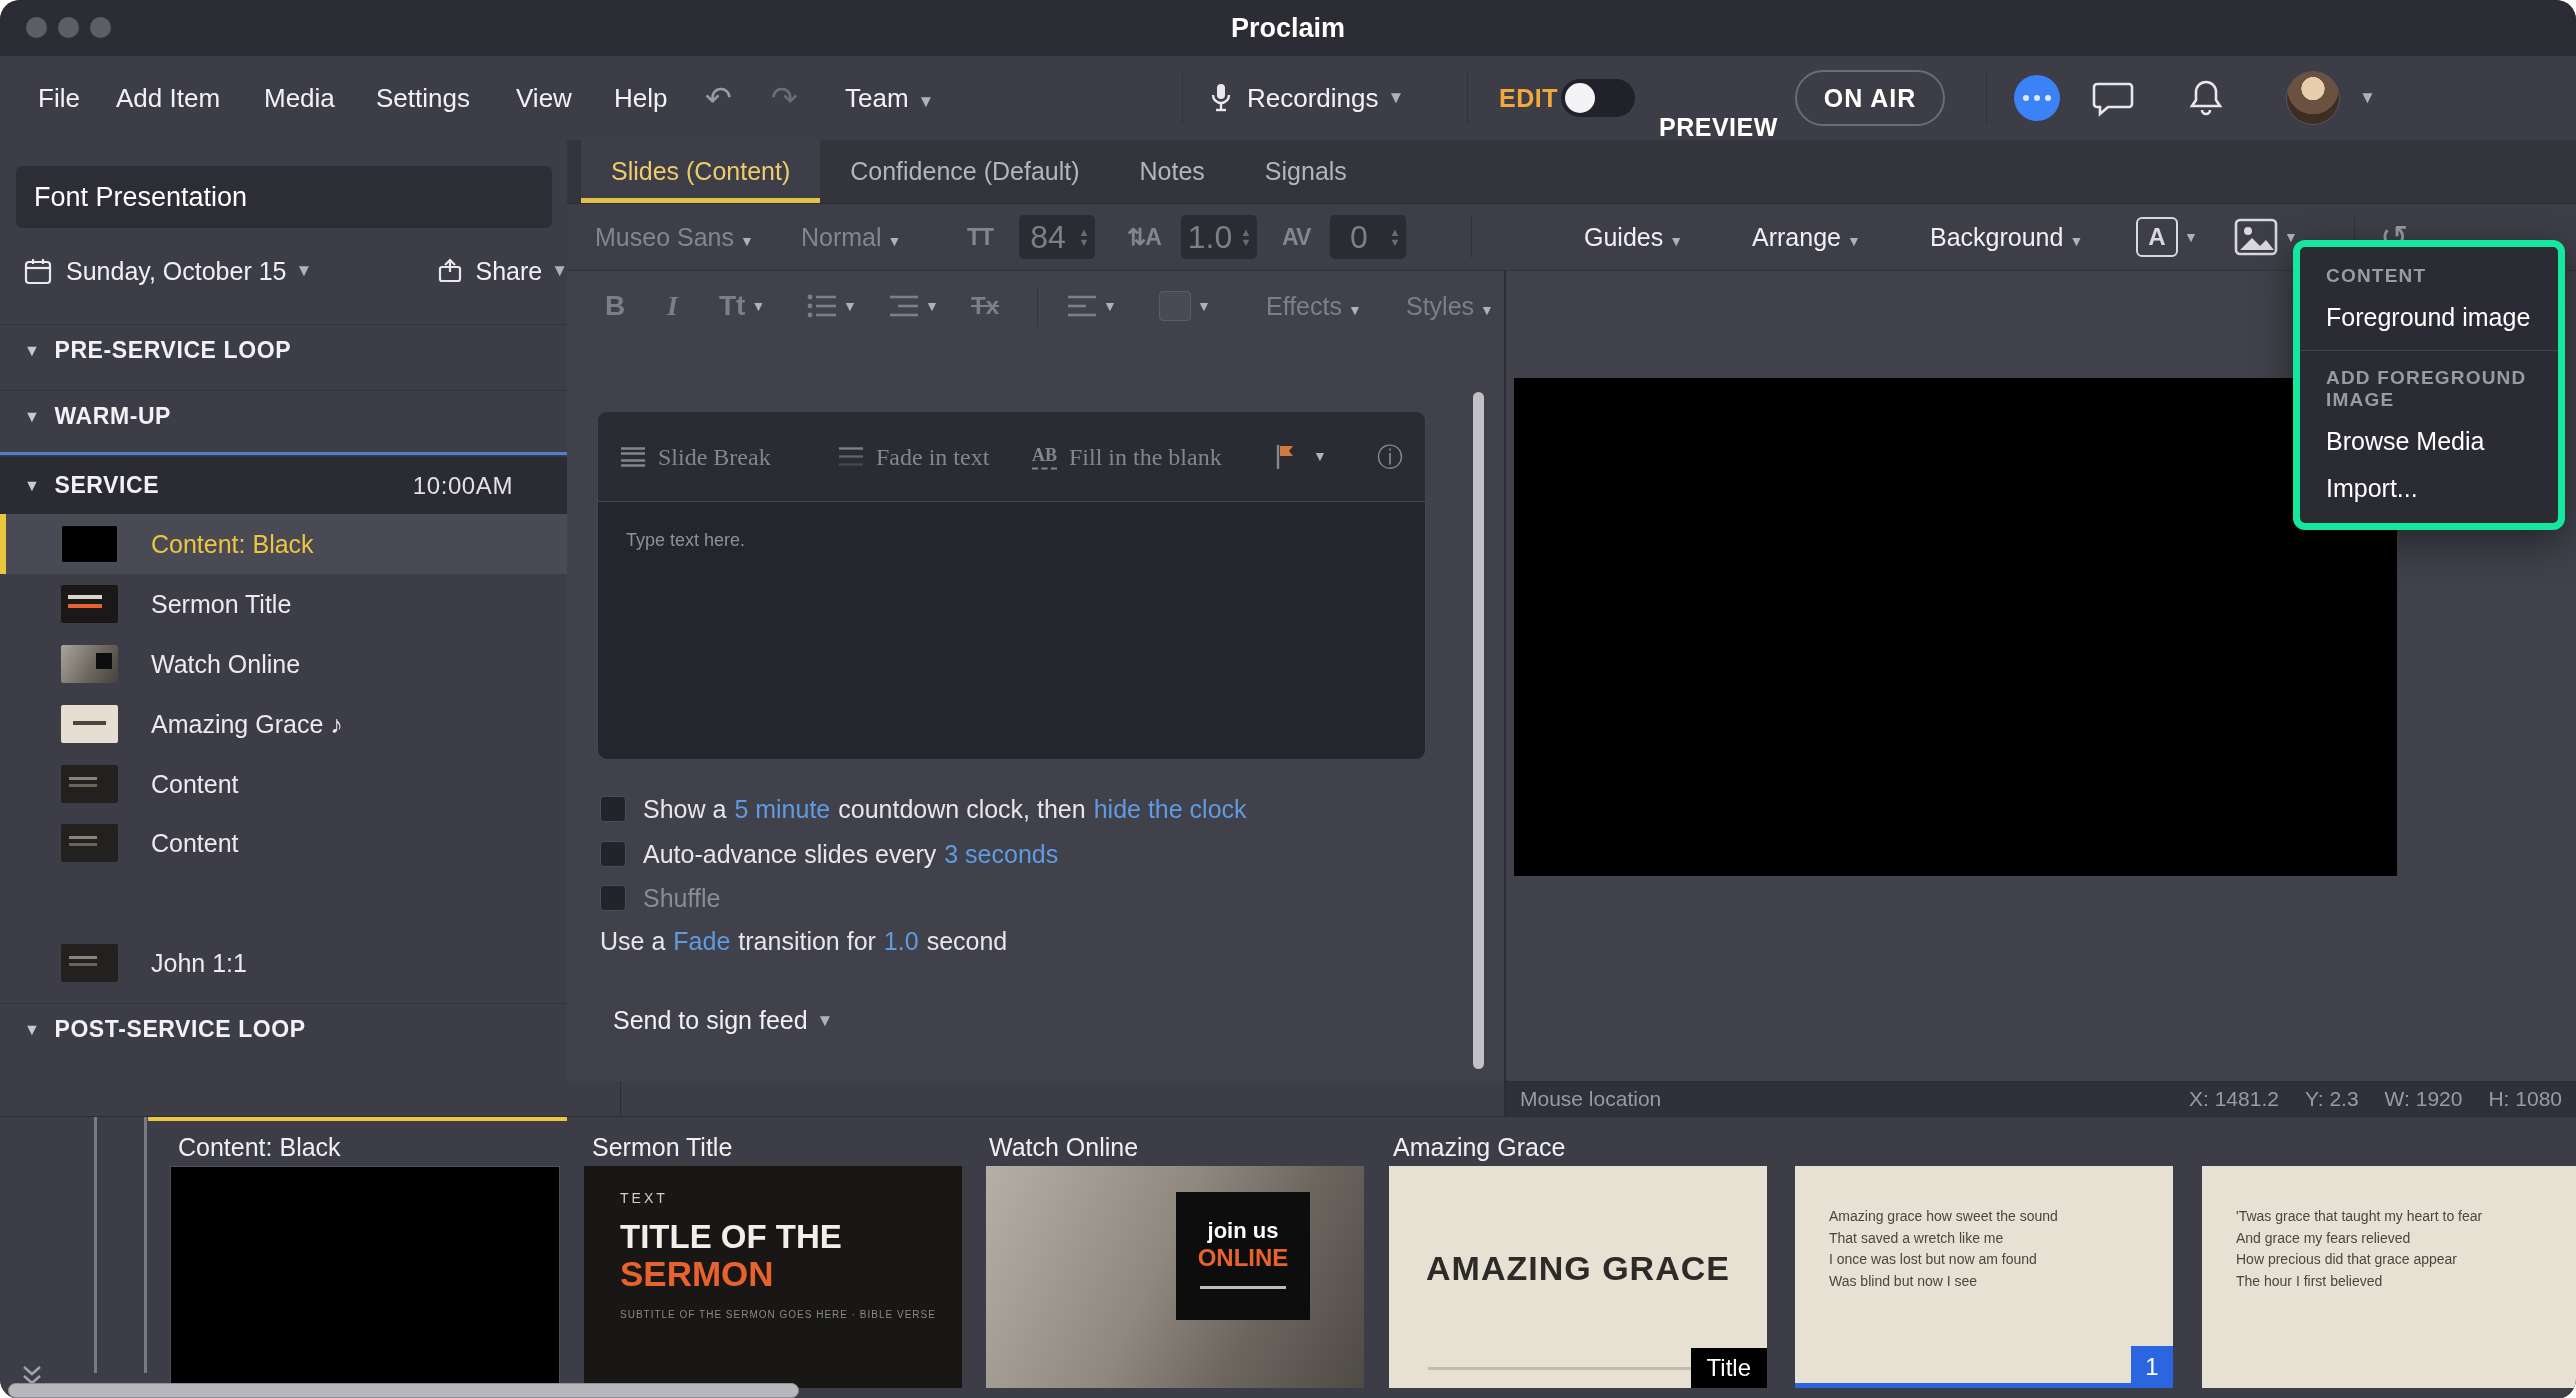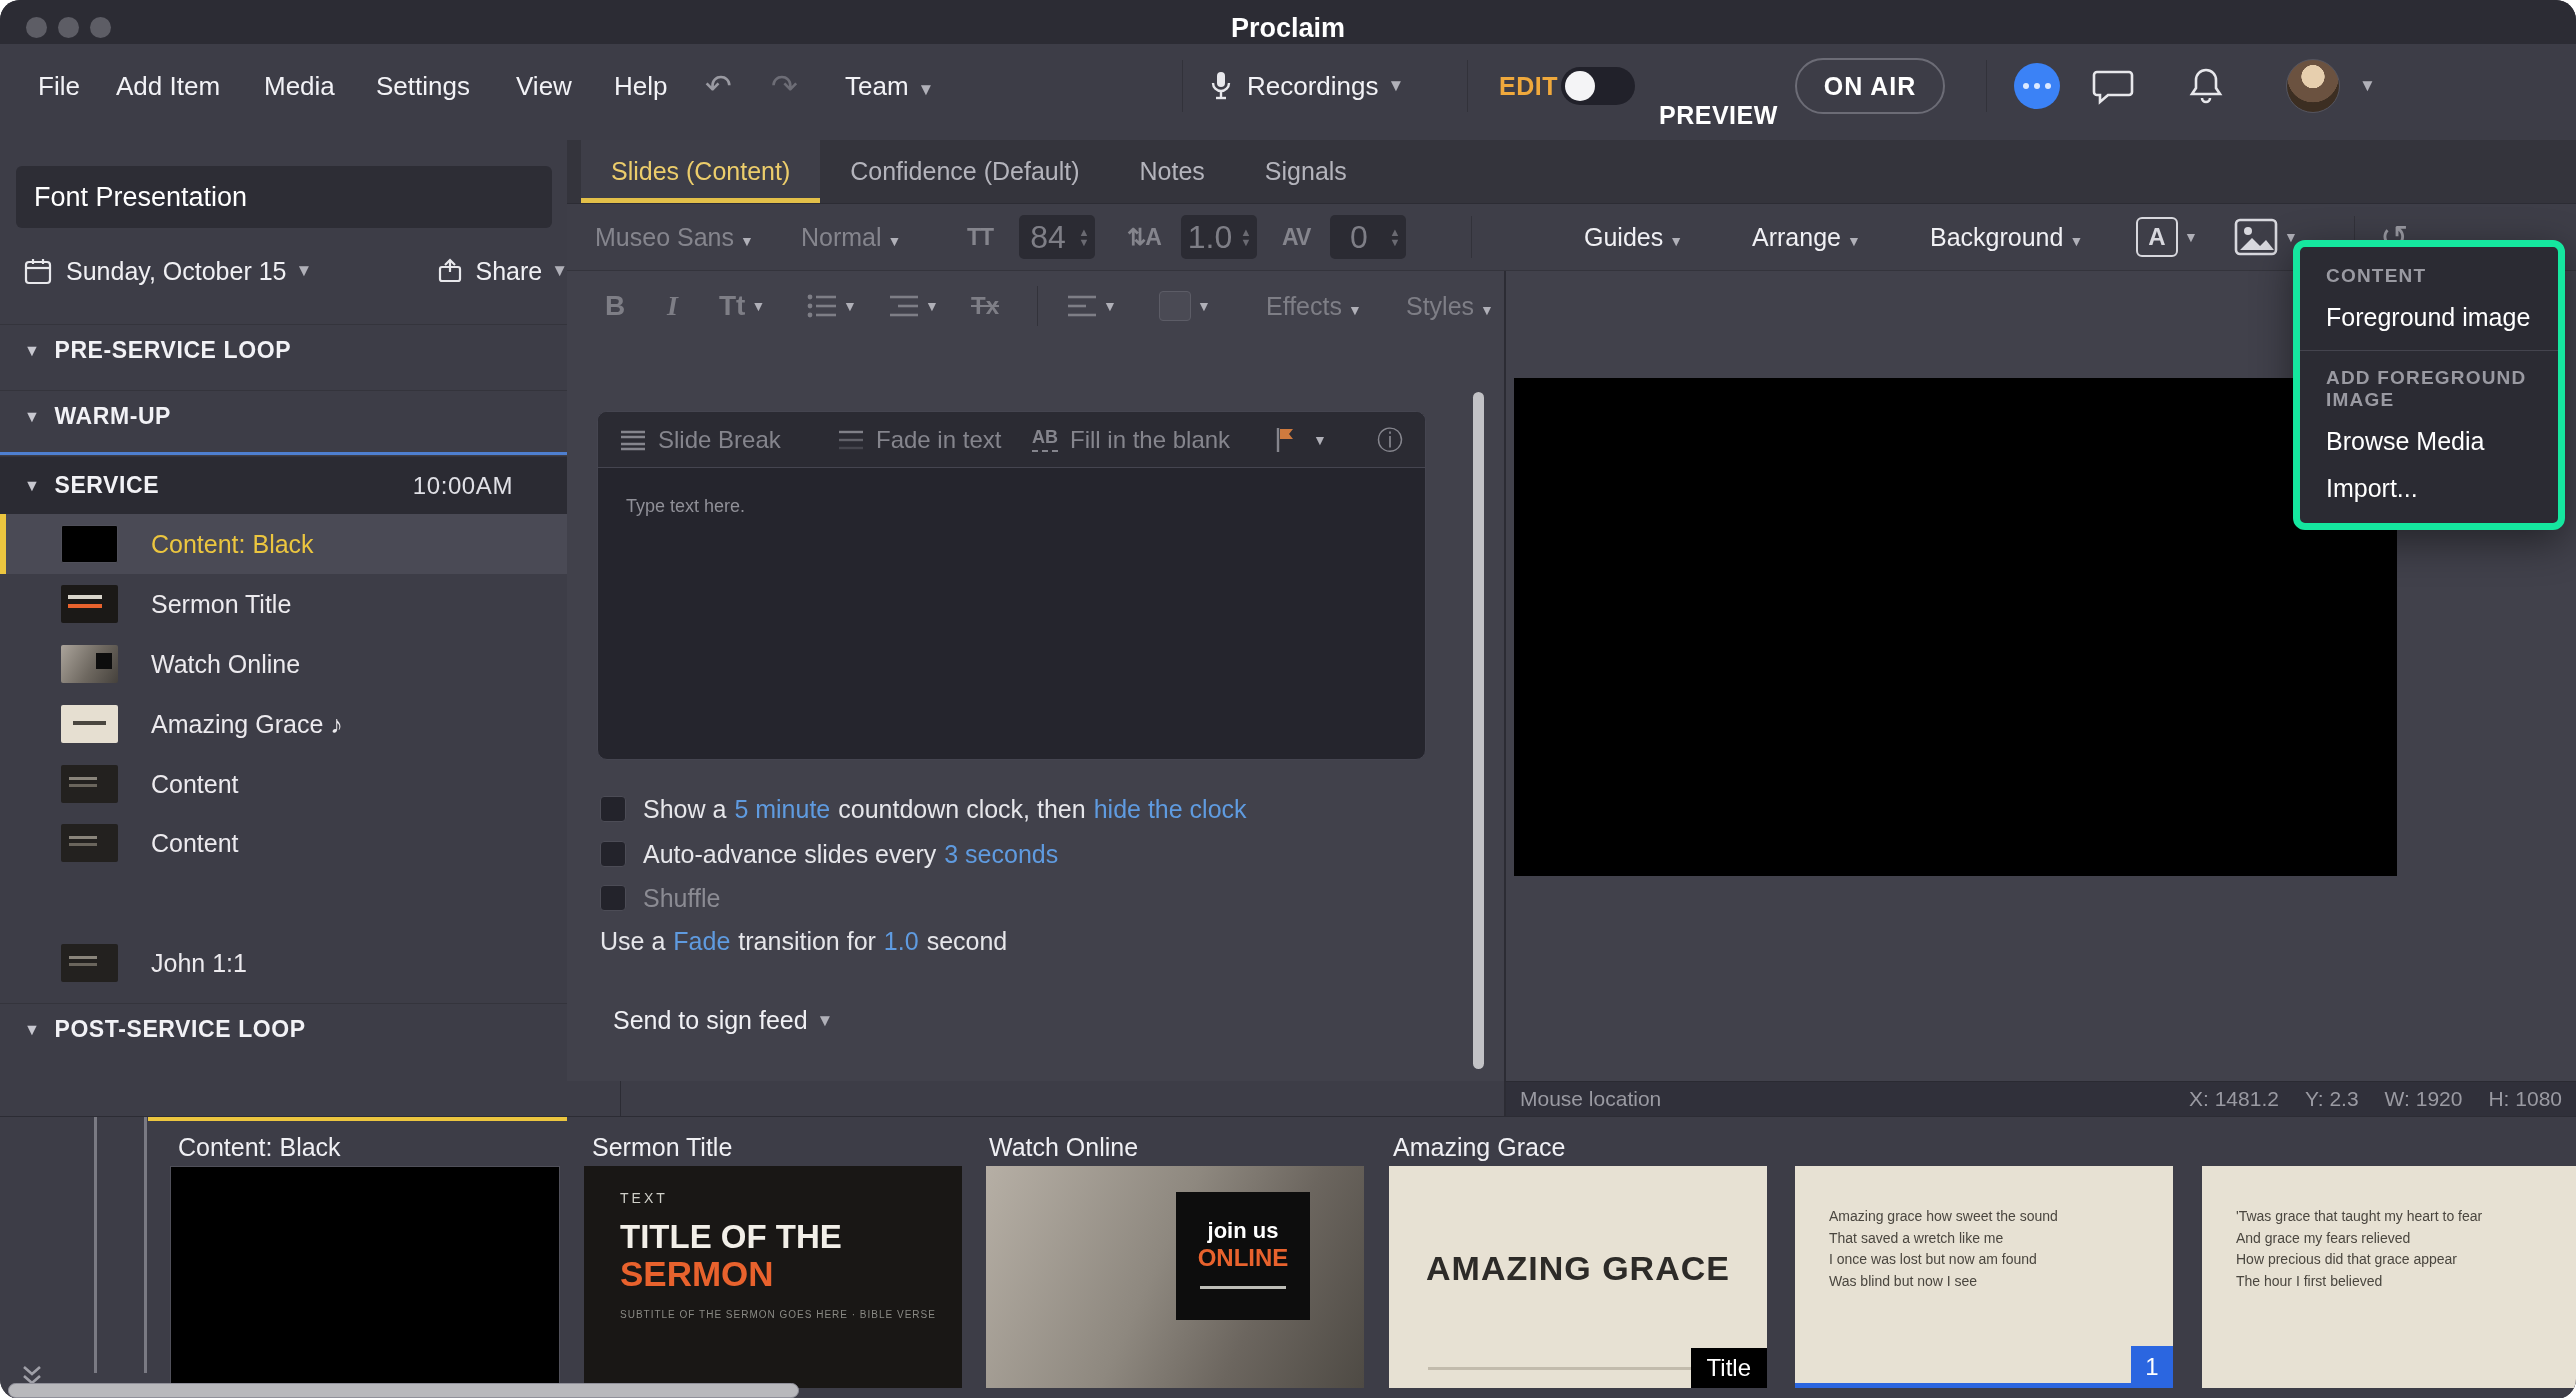--- a/index.html
+++ b/index.html
@@ -7,21 +7,21 @@
   .window{position:relative;width:2576px;height:1399px;background:#3d3d47;border-radius:20px;overflow:hidden;color:#e8e8ec;}
   .caret{font-size:17px;color:#b0b0b8;margin-left:9px;}
   .caret.sm{font-size:14px;margin-left:6px;}
 
   
   .titlebar{position:absolute;top:0;left:0;right:0;height:56px;background:#2c2c34;}
   .traffic{position:absolute;top:17px;width:21px;height:21px;border-radius:50%;background:#5d5d65;}
   .win-title{position:absolute;left:0;right:0;top:0;height:56px;line-height:56px;text-align:center;font-weight:bold;font-size:27px;color:#fff;}
 
   
-  .menubar{position:absolute;top:44px;left:0;right:0;height:84px;background:#3d3d47;}
+  .menubar{position:absolute;top:56px;left:0;right:0;height:84px;background:#3d3d47;}
   .menubar>*{position:absolute;top:50%;transform:translateY(-50%);}
   .mitem{font-size:26px;color:#f2f2f6;white-space:nowrap;}
   .mico{color:#9a9aa2;font-size:32px;}
   .vbar{width:1px;height:52px;background:#32323a;}
   .edit-label{font-size:25px;font-weight:bold;color:#f0a93c;letter-spacing:0.5px;}
   .preview-label{font-size:25px;font-weight:bold;color:#fff;letter-spacing:0.5px;margin-top:29px;}
   .toggle{width:74px;height:38px;border-radius:19px;background:#21212a;}
   .toggle .knob{position:absolute;left:4px;top:4px;width:30px;height:30px;border-radius:50%;background:#f4f4f6;}
   .onair{width:150px;height:56px;border:2px solid #6c6c76;border-radius:28px;color:#fff;font-size:25px;font-weight:bold;text-align:center;line-height:52px;letter-spacing:1px;}
   .blue-ellipsis{width:46px;height:46px;border-radius:50%;background:#3b82f6;display:flex;align-items:center;justify-content:center;gap:5px;}
@@ -76,21 +76,21 @@
 
   
   .txtbar{position:absolute;left:567px;top:271px;width:937px;height:69px;background:#41414b;}
   .txtbar>*{position:absolute;top:50%;transform:translateY(-50%);color:#7e7e86;}
   .tb{font-size:28px;font-weight:bold;}
   .swatch{width:32px;height:30px;background:#4a4a54;border:1px solid #5c5c66;border-radius:4px;}
 
   
   .editor{position:absolute;left:567px;top:271px;width:937px;height:810px;background:#41414b;}
   .compose{position:absolute;left:30px;top:140px;width:829px;height:349px;border:1px solid #454550;border-radius:10px;background:#25252d;overflow:hidden;}
-  .compose-tb{position:relative;height:56px;background:#2b2b33;border-bottom:1px solid #454550;color:#85858d;font-size:24px;}
+  .compose-tb{position:relative;height:90px;background:#2b2b33;border-bottom:1px solid #454550;color:#85858d;font-size:24px;font-family:Liberation Serif, serif;}
   .compose-tb>*{position:absolute;top:50%;transform:translateY(-50%);display:flex;align-items:center;gap:12px;white-space:nowrap;}
   .ctext{padding:28px;font-size:18px;color:#8f8f97;}
   .crow{position:absolute;left:33px;display:flex;align-items:center;height:36px;font-size:25px;color:#e6e6ea;white-space:nowrap;}
   .chk{width:26px;height:26px;background:#23232b;border:1px solid #4c4c56;border-radius:4px;margin-right:17px;flex:none;}
   .link{color:#5f9be0;margin:0 8px;}
   .muted{color:#8b8b93;}
   .sendfeed{position:absolute;left:46px;top:735px;font-size:25px;color:#f0f0f4;display:flex;align-items:center;}
   .vscroll{position:absolute;left:1473px;top:392px;width:11px;height:677px;background:#c2c2c6;border-radius:6px;}
 
   

